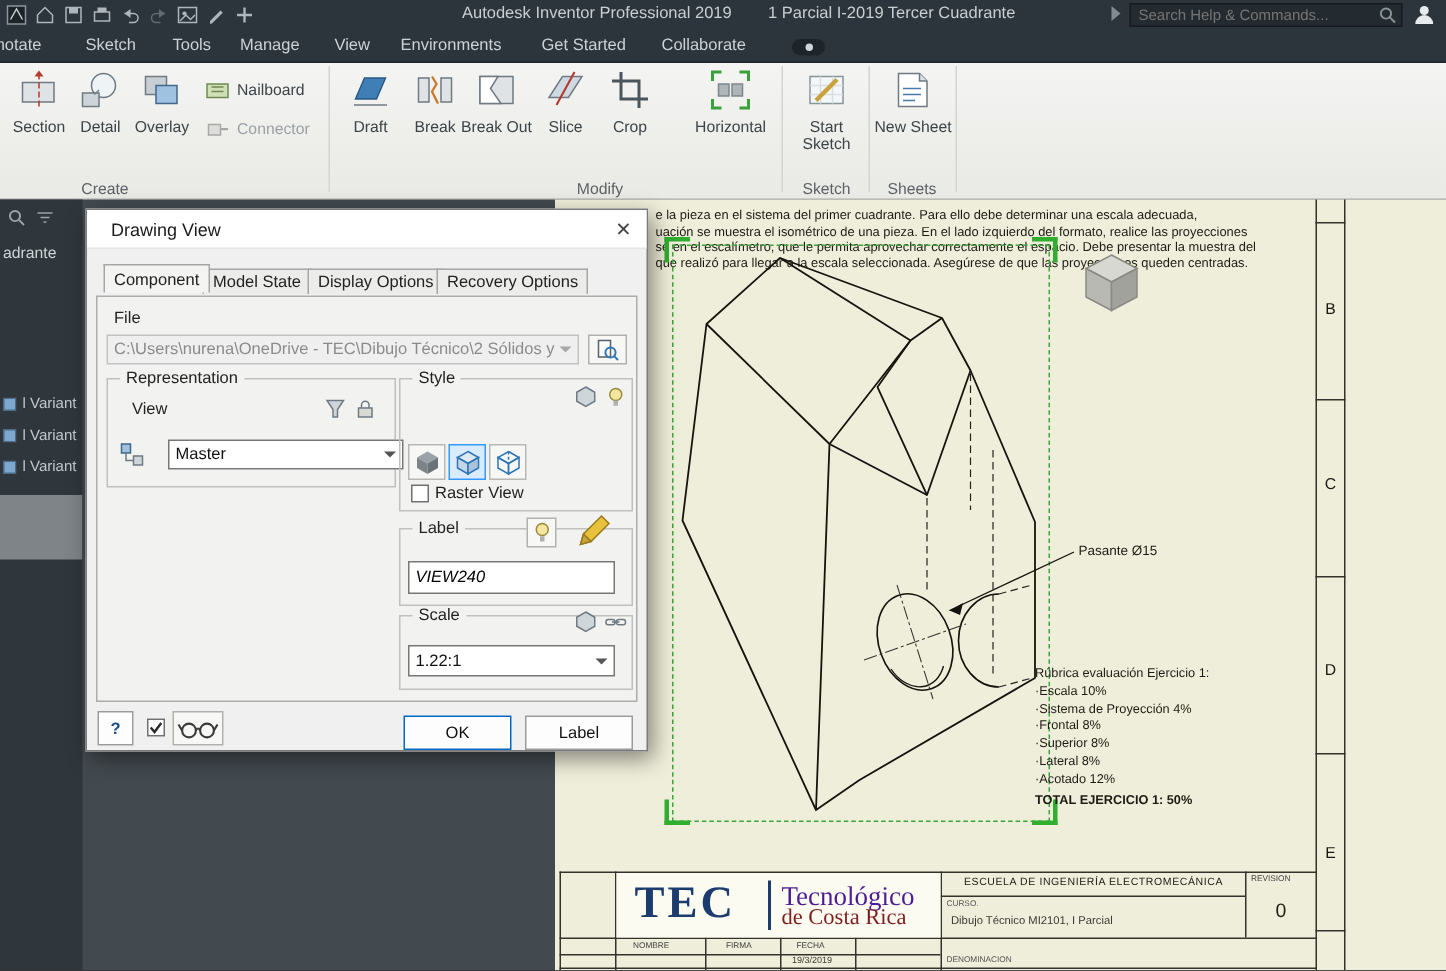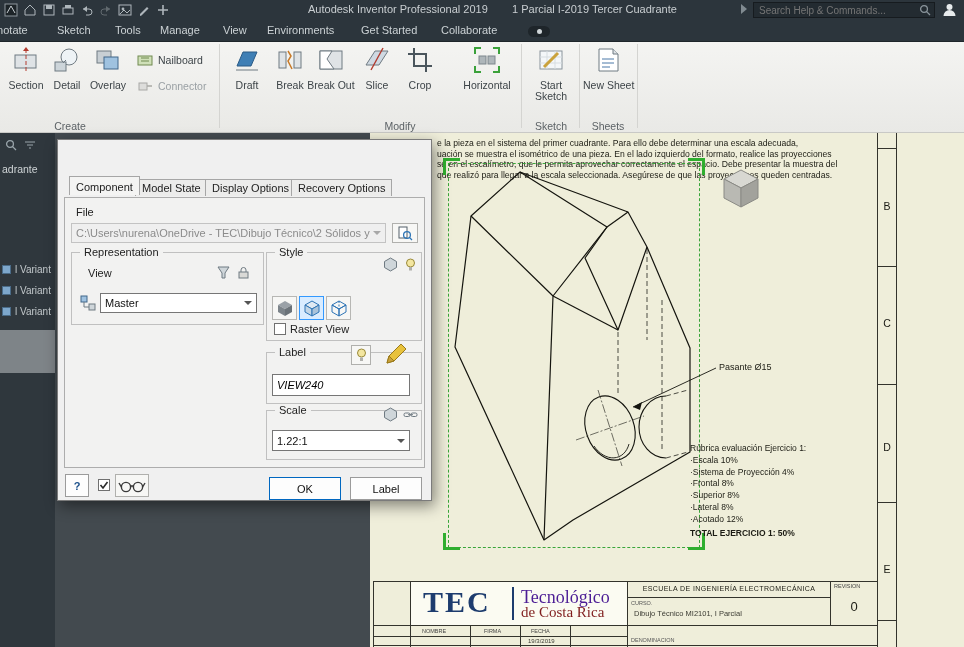--- a/index.html
+++ b/index.html
@@ -373,20 +373,24 @@
   <div class="sheettext" style="left:831px;top:599px;width:46px;text-align:center;font-size:13px">0</div>
   <div class="sheettext" style="left:631px;top:600px;font-size:5.5px;color:#555">CURSO.</div>
   <div class="sheettext" style="left:634px;top:609px;font-size:7.5px;color:#3a3a32">Dibujo Técnico  MI2101, I Parcial</div>
   <div class="sheettext" style="left:631px;top:637px;font-size:5.5px;color:#555">DENOMINACION</div>
   <div class="sheettext" style="left:422px;top:628px;font-size:5.5px;color:#444">NOMBRE</div>
   <div class="sheettext" style="left:484px;top:628px;font-size:5.5px;color:#444">FIRMA</div>
   <div class="sheettext" style="left:531px;top:628px;font-size:5.5px;color:#444">FECHA</div>
   <div class="sheettext" style="left:528px;top:638px;font-size:6px;color:#3a3a32">19/3/2019</div>
 
   <div id="dialog">
+    <div id="dlg-titlebar">
+      <div class="abs" style="left:16px;top:6px;font-size:12px;color:#1a1a1a">Drawing View</div>
+      <div class="abs" style="right:10px;top:5px;font-size:13px;color:#444;cursor:default">✕</div>
+    </div>
 
     <div class="dtab active" style="left:11px;top:36px">Component</div>
     <div class="dtab" style="left:77px;top:39px">Model State</div>
     <div class="dtab" style="left:147px;top:39px">Display Options</div>
     <div class="dtab" style="left:233px;top:39px">Recovery Options</div>
     <div id="dlg-page"></div>
 
     <div class="abs" style="left:18px;top:66px;font-size:11px;color:#222">File</div>
     <div class="combo disabled" style="left:13px;top:83px;width:315px;height:20px">
       <span style="overflow:hidden;text-overflow:clip;white-space:nowrap">C:\Users\nurena\OneDrive - TEC\Dibujo Técnico\2 Sólidos y |</span>
@@ -408,21 +412,21 @@
         </svg>
       <svg class="abs" style="left:164px;top:12px;width:15px;height:15px" viewBox="0 0 15 15">
           <rect x="3" y="7" width="9" height="6" fill="#d9d9d6" stroke="#6f7a82"></rect>
           <path d="M5 7 V5 a2.5 2.5 0 0 1 5 0 V7" fill="none" stroke="#6f7a82"></path>
         </svg>
       <svg class="abs" style="left:8px;top:42px;width:16px;height:16px" viewBox="0 0 16 16">
           <rect x="1" y="1" width="6" height="6" fill="#9fc2e0" stroke="#41678a"></rect>
           <rect x="9" y="9" width="6" height="6" fill="#cfd6da" stroke="#6f7a82"></rect>
           <path d="M4 7 V12 H9" fill="none" stroke="#6f7a82"></path>
         </svg>
-      <div class="combo" style="left:28px;top:40px;width:157px;height:20px">
+      <div class="combo" style="left:40px;top:40px;width:157px;height:20px">
         <span>Master</span>
         <span class="caret"></span>
       </div>
     </div>
 
     <div class="fieldset" style="left:208px;top:112px;width:156px;height:89px">
       <div class="legend">Style</div>
       <svg class="abs" style="left:116px;top:4px;width:15px;height:15px" viewBox="0 0 15 15">
           <polygon points="7.5,1 13.5,4.5 13.5,10.5 7.5,14 1.5,10.5 1.5,4.5" fill="#cfd6da" stroke="#6f7a82"></polygon>
         </svg>

